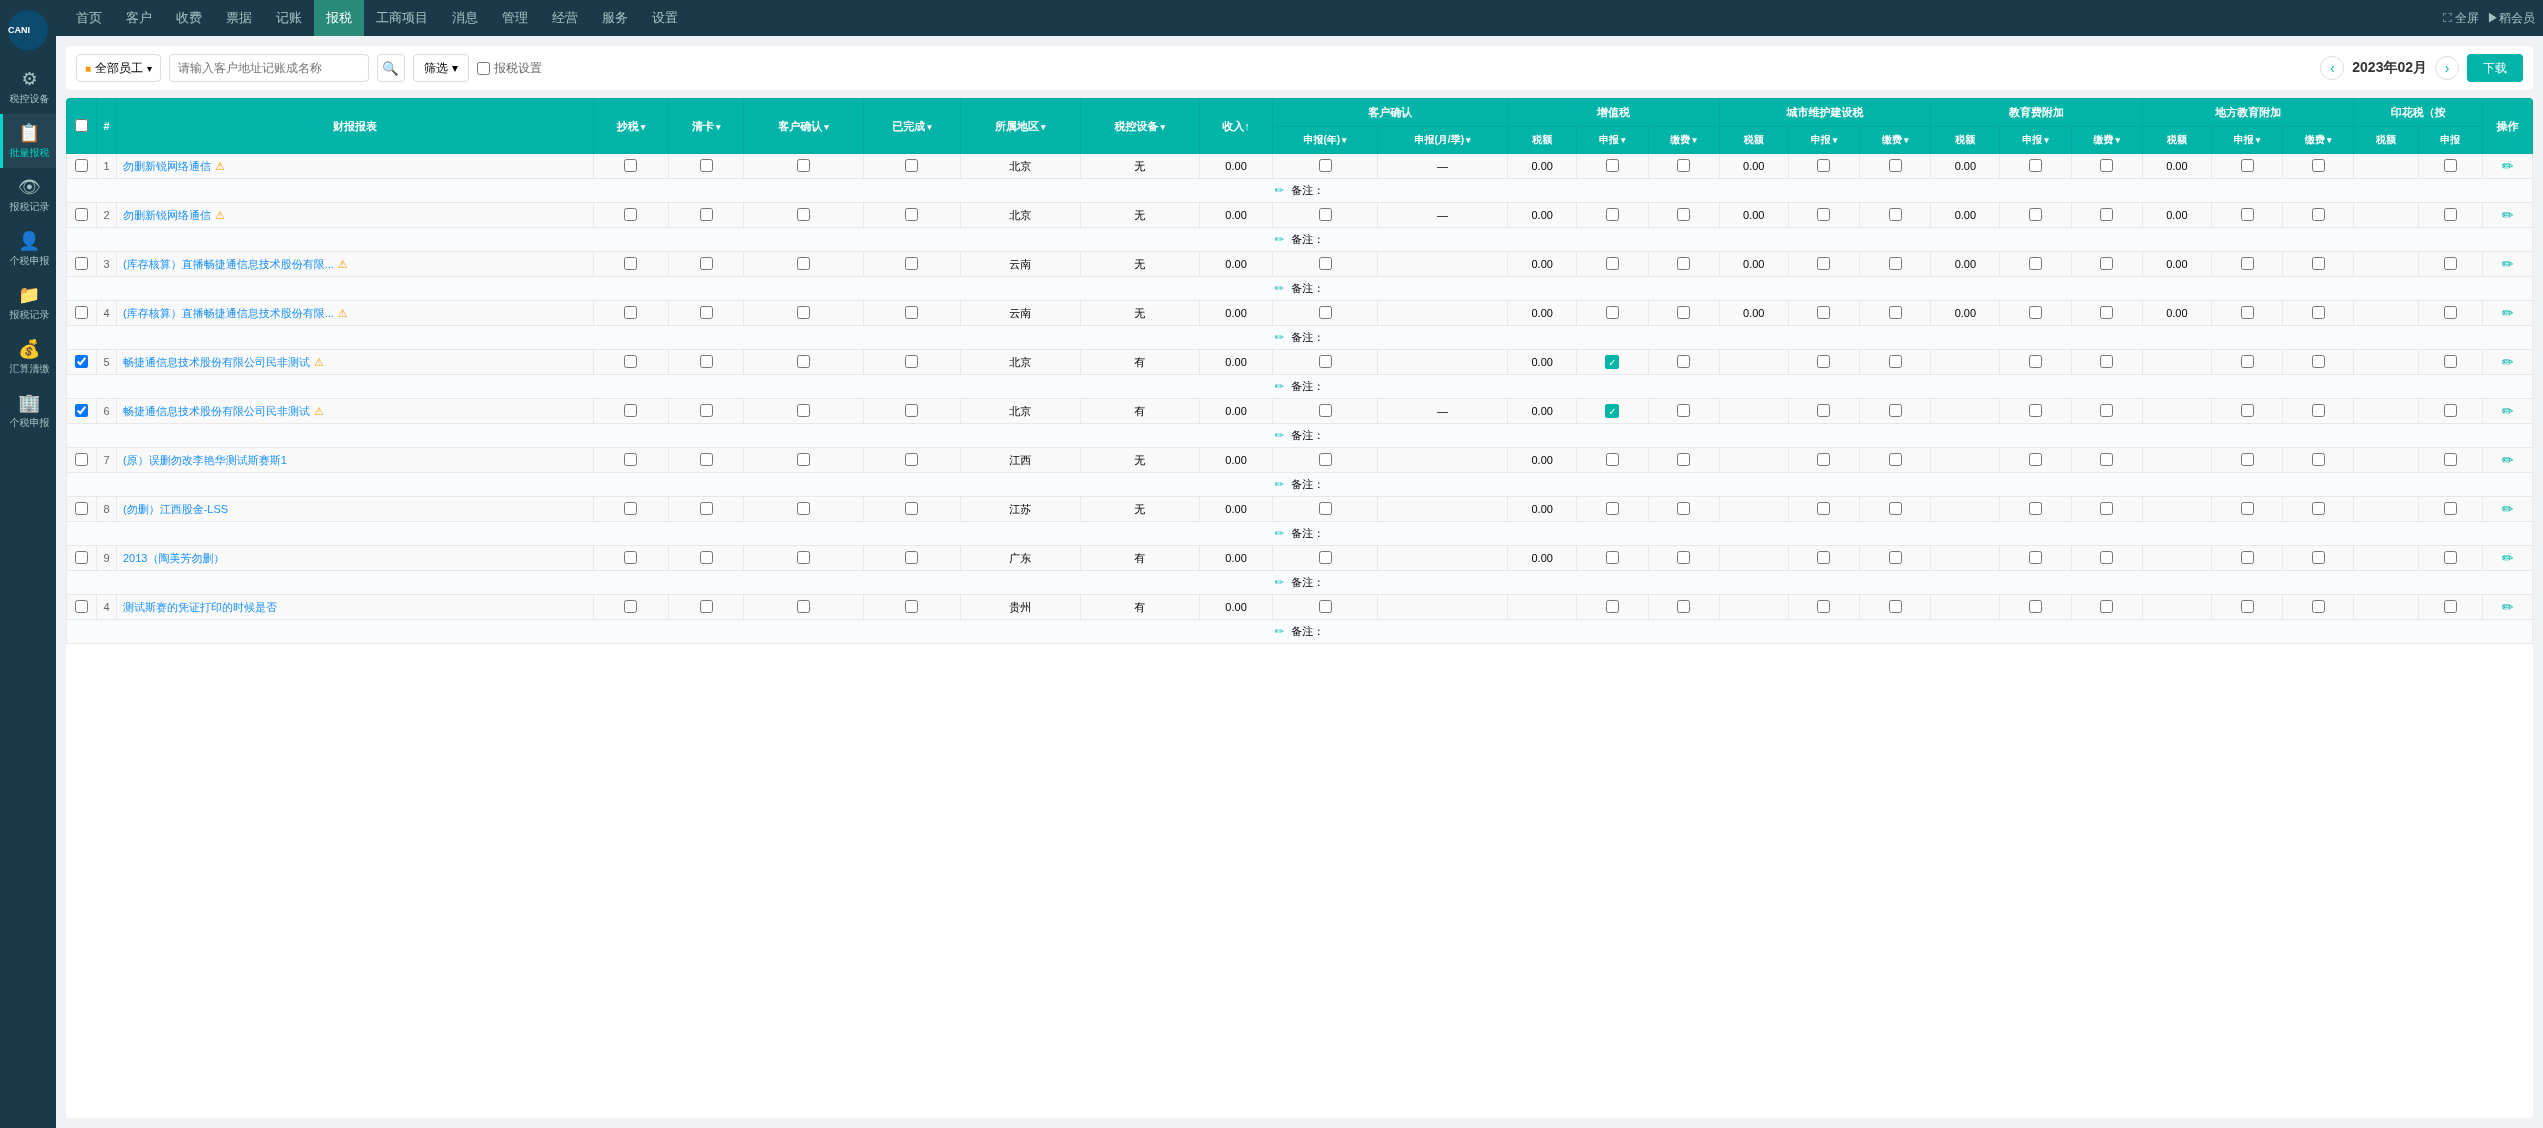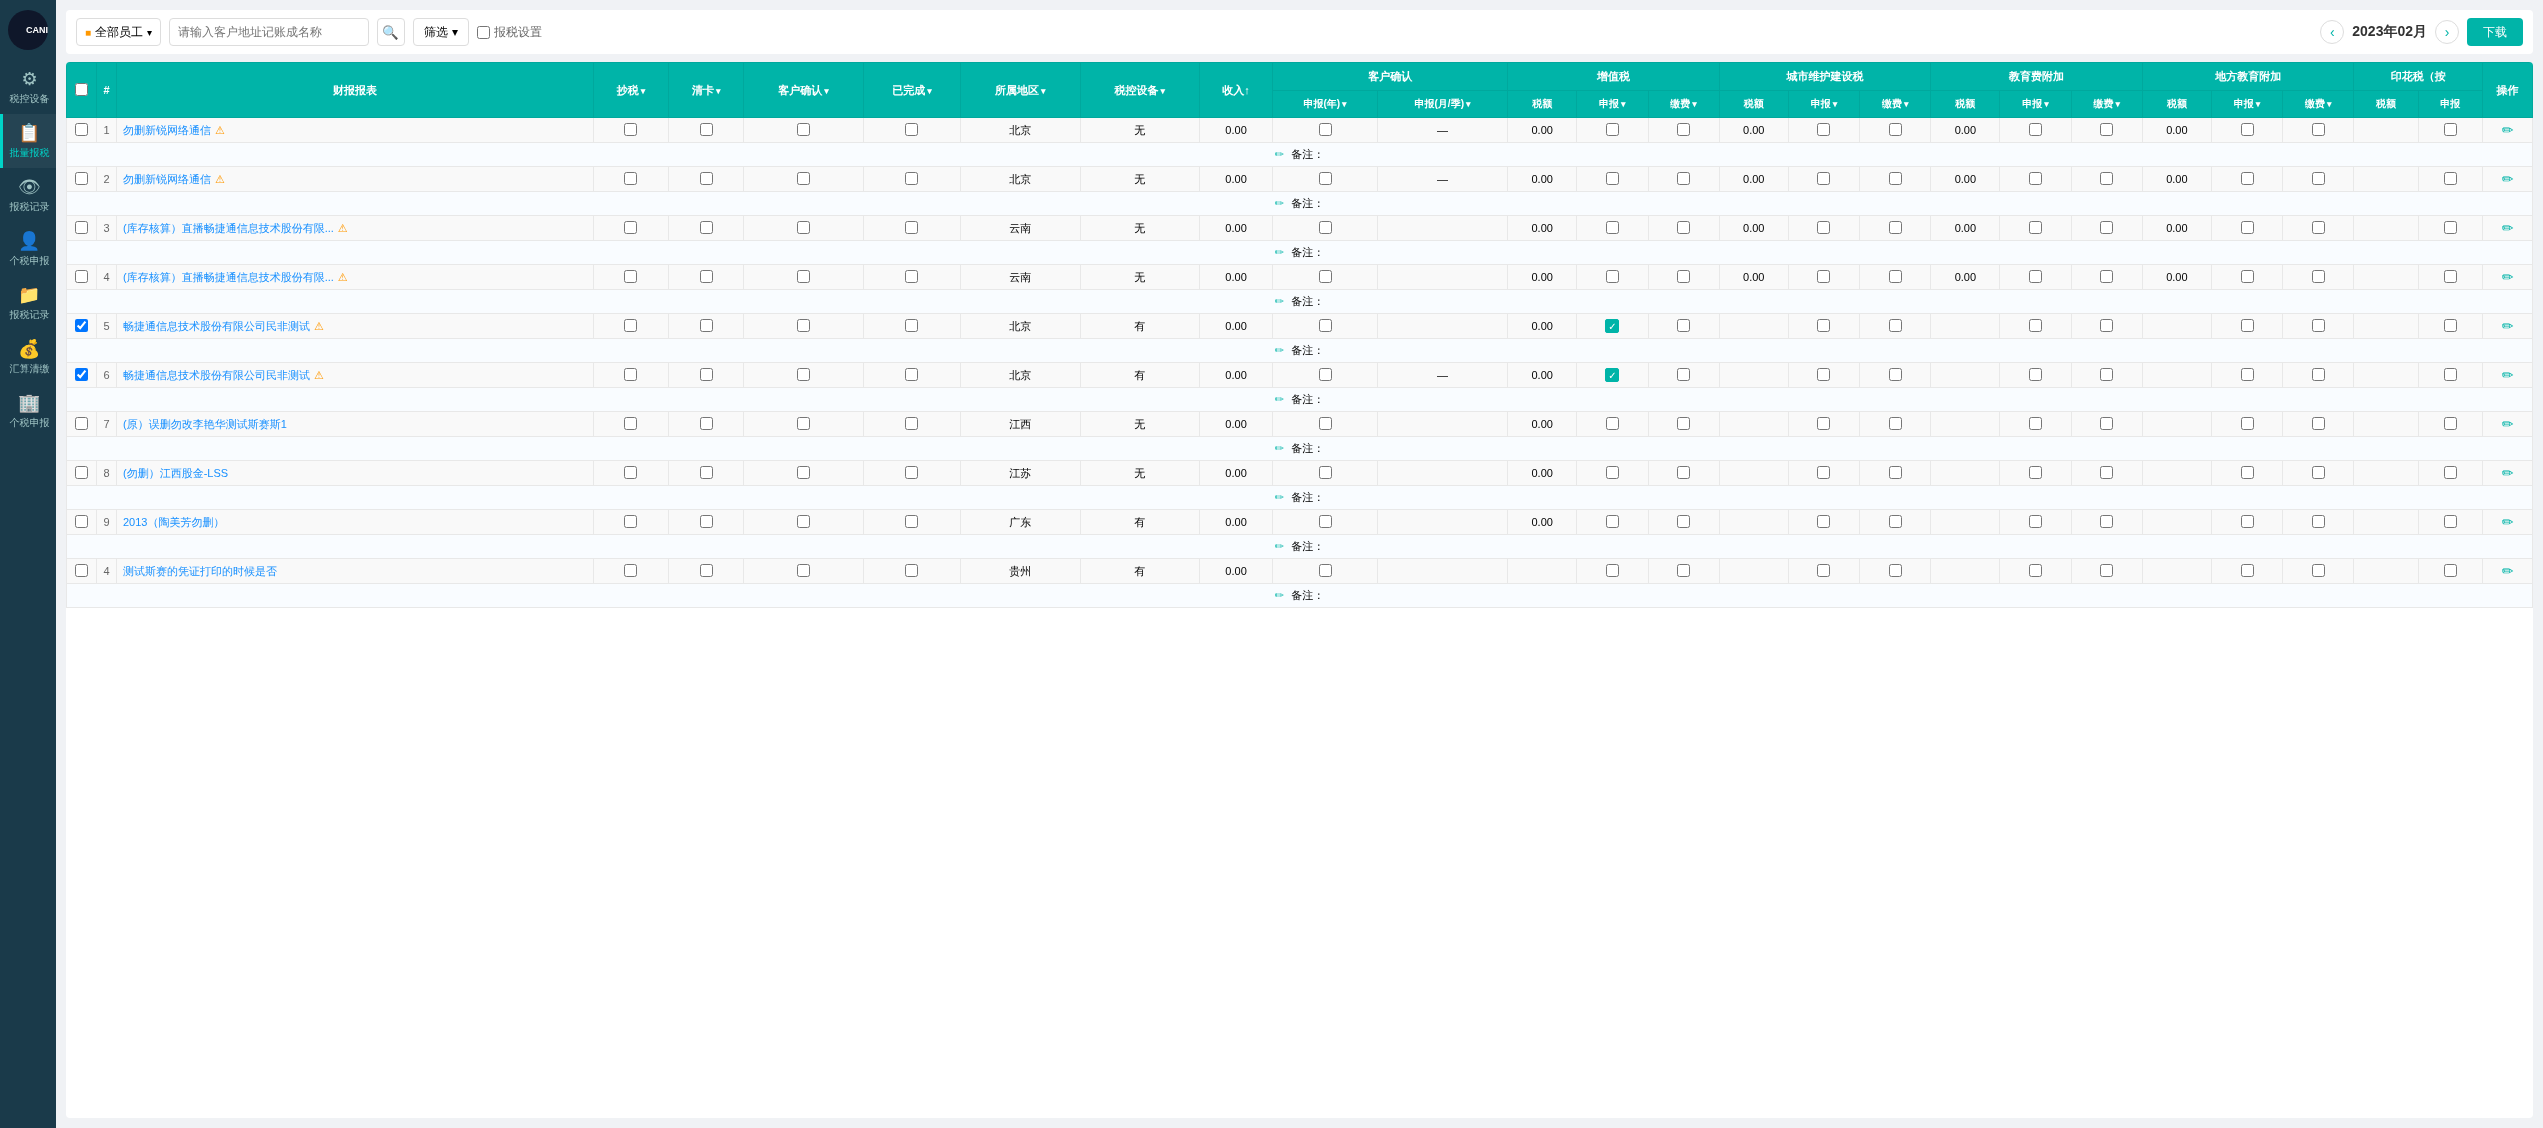--- a/index.html
+++ b/index.html
@@ -10,23 +10,23 @@
       width: 56px;
       background: #1a3a4a;
       display: flex;
       flex-direction: column;
       align-items: center;
       padding-top: 10px;
       flex-shrink: 0;
     }
     .sidebar-logo {
       width: 40px; height: 40px;
-      background: #0f172a;
+      background: #0c4a6e;
       border-radius: 50%;
-      display: flex; align-items: center; justify-content: flex-end;
+      display: flex; align-items: center; justify-content: flex-start;
       color: white; font-size: 10px; margin-bottom: 10px;
     }
     .sidebar-item {
       width: 100%;
       display: flex; flex-direction: column; align-items: center;
       padding: 8px 4px;
       color: #a0c4c4;
       cursor: pointer;
       font-size: 10px;
       text-align: center;
@@ -263,20 +263,38 @@
     <span>汇算清缴</span>
   </div>
   <div class="sidebar-item">
     <span class="icon">🏢</span>
     <span>个税申报</span>
   </div>
 </div>
 
 <div class="main-area">
 
+  <div class="top-nav">
+    <div class="nav-item">首页</div>
+    <div class="nav-item">客户</div>
+    <div class="nav-item">收费</div>
+    <div class="nav-item">票据</div>
+    <div class="nav-item">记账</div>
+    <div class="nav-item active">报税</div>
+    <div class="nav-item">工商项目</div>
+    <div class="nav-item">消息</div>
+    <div class="nav-item">管理</div>
+    <div class="nav-item">经营</div>
+    <div class="nav-item">服务</div>
+    <div class="nav-item">设置</div>
+    <div class="nav-right">
+      <span style="cursor:pointer;">⛶ 全屏</span>
+      <span style="cursor:pointer;">▶稻会员</span>
+    </div>
+  </div>
 
   <div class="content">
     <div class="page-content">
 
       <div class="toolbar">
         <div class="toolbar-select">
           <span style="color:#ff9800;font-size:10px;">■</span>
           <span>全部员工</span>
           <span style="font-size:10px;">▾</span>
         </div>

